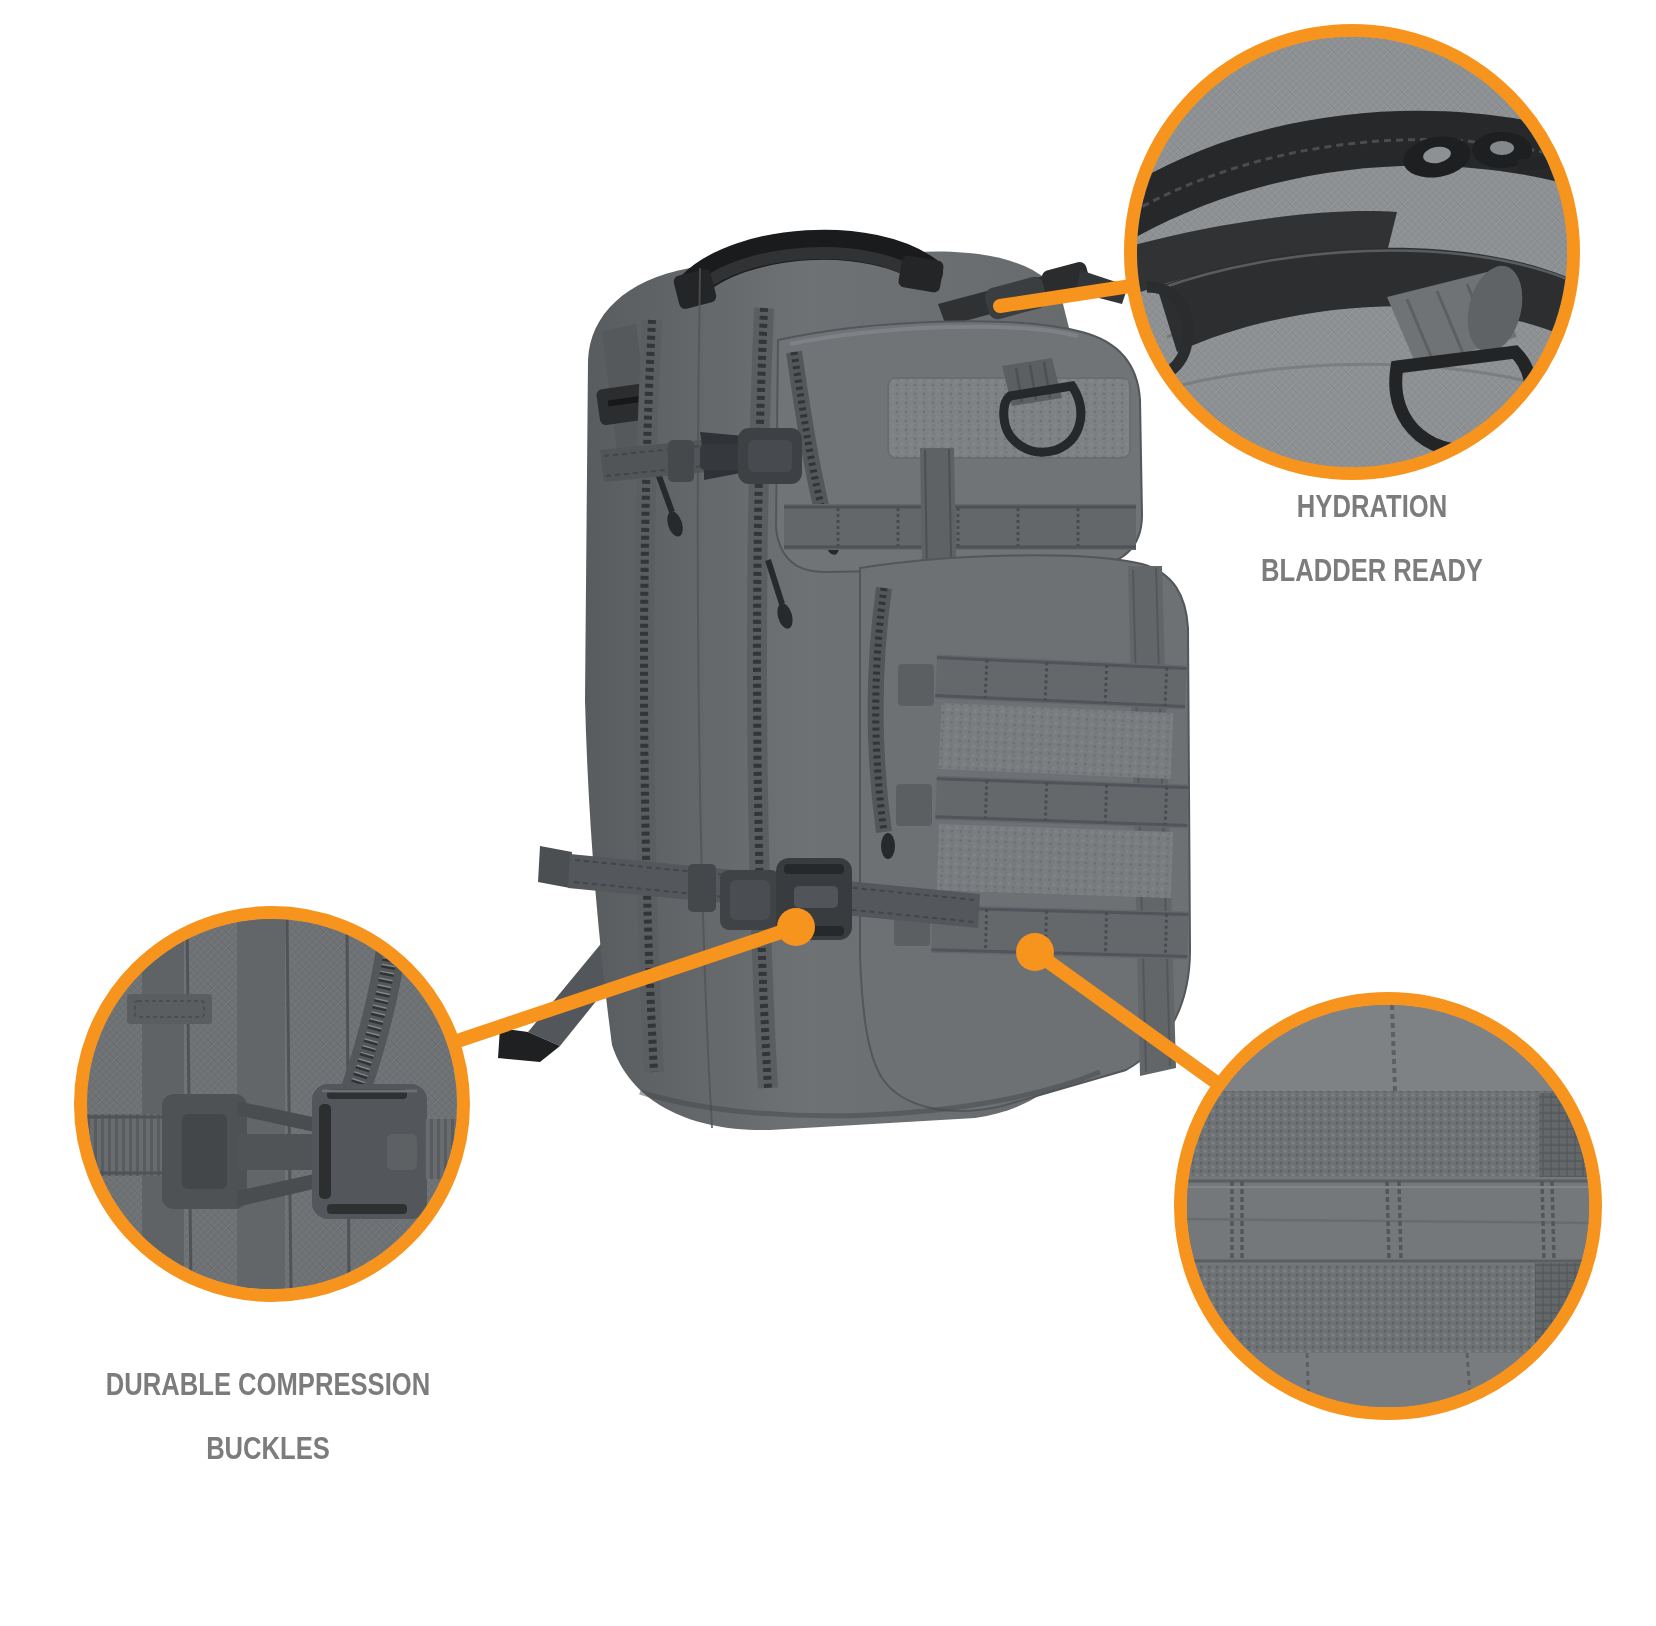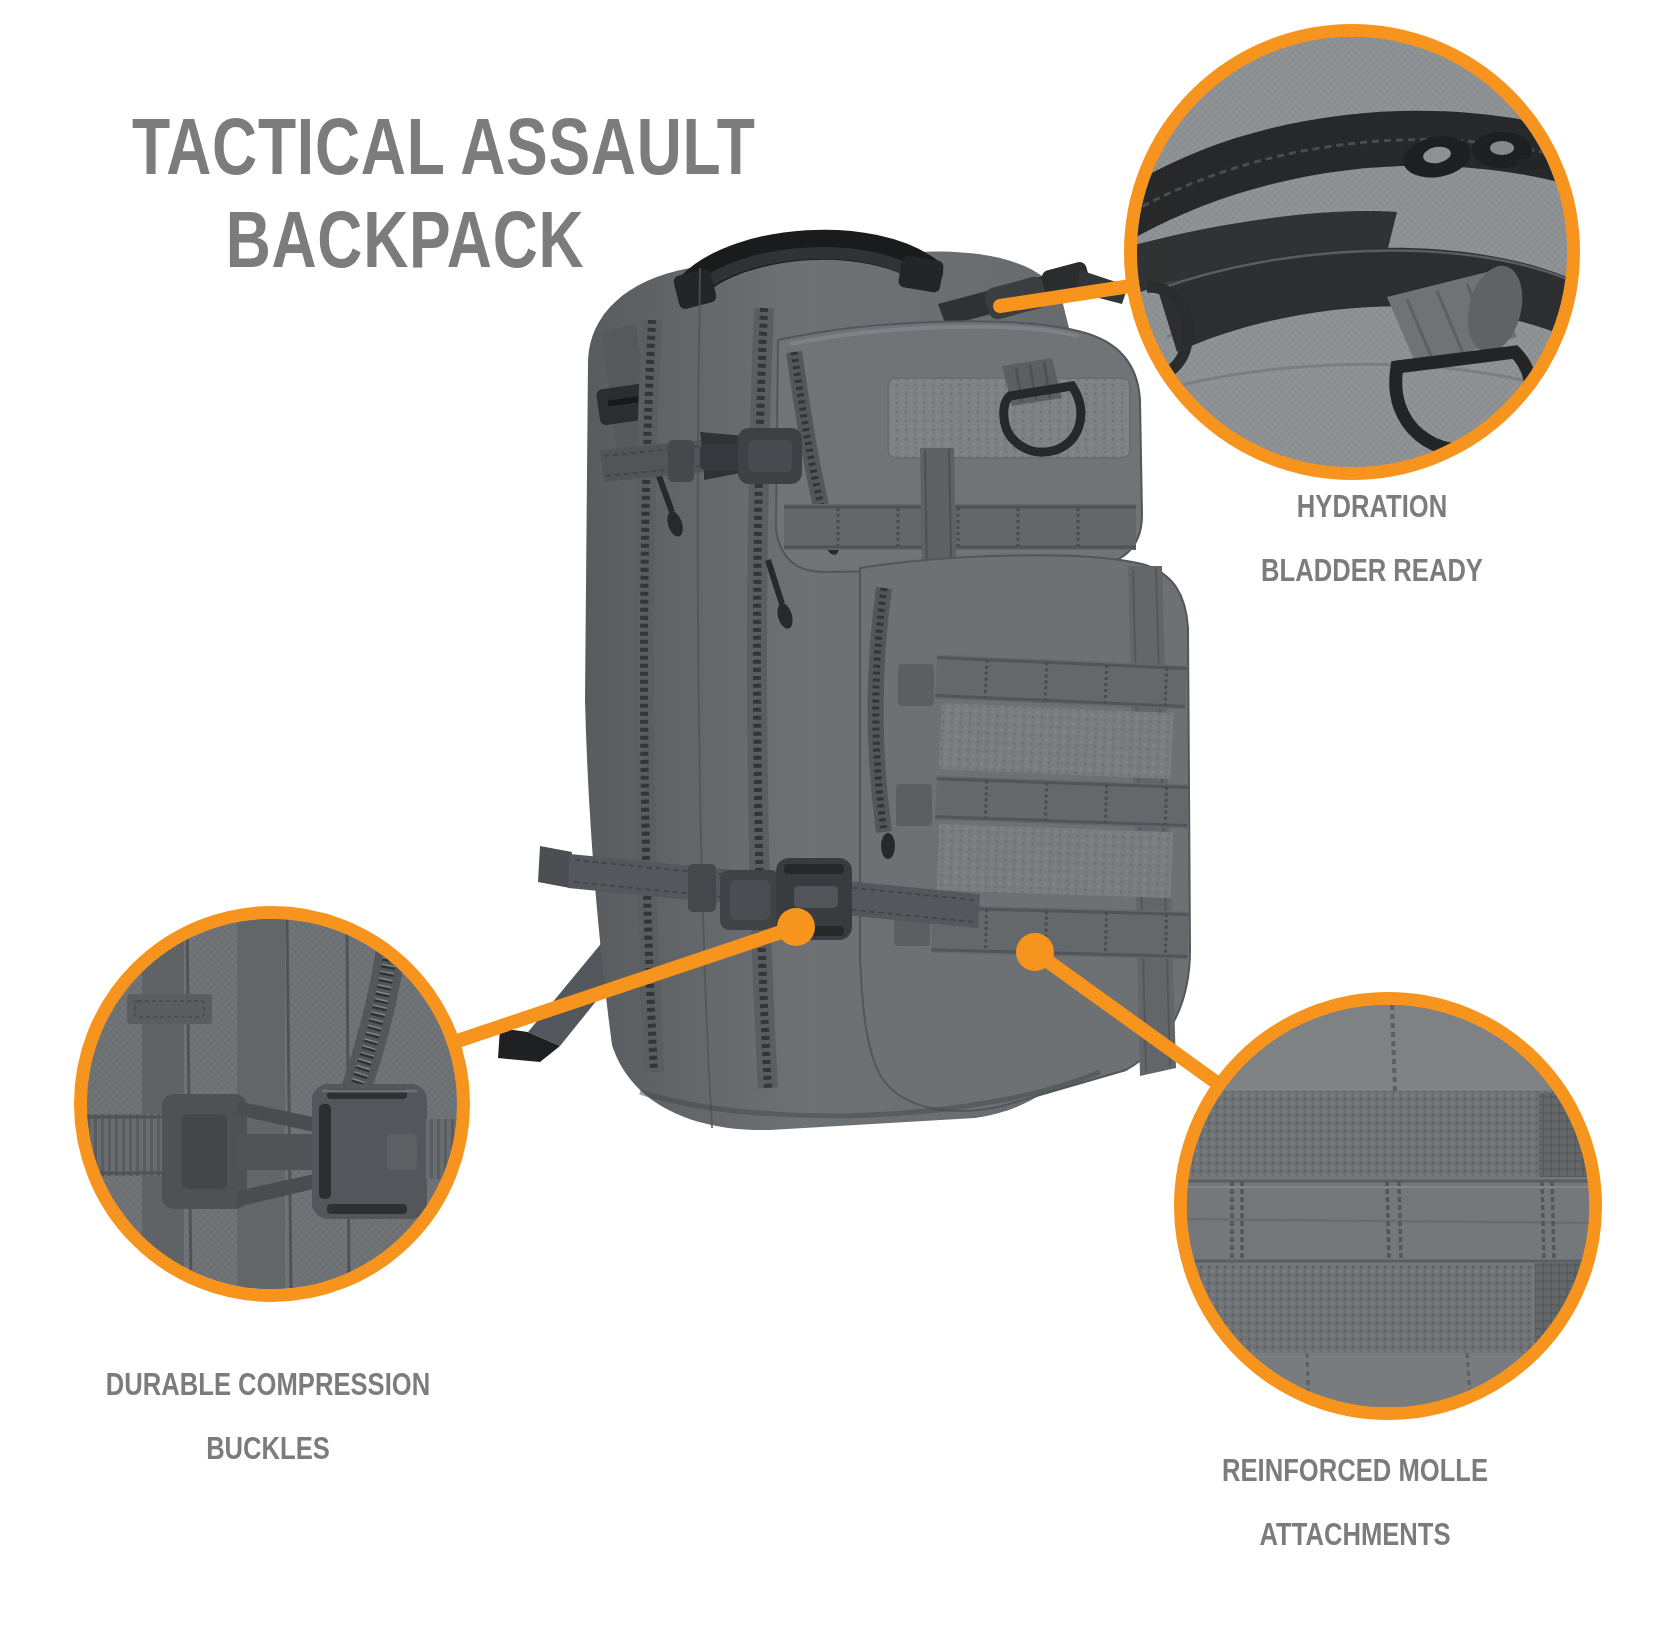--- a/index.html
+++ b/index.html
@@ -295,33 +295,25 @@
         <path d="M45,176 L45,256 M55,176 L55,256 M200,176 L202,256 M212,176 L214,256 M355,176 L357,256 M365,176 L367,256" stroke="#54575a" stroke-width="3.5" stroke-dasharray="5 3"></path>
         <path d="M-10,182 L412,182" stroke="#858a8d" stroke-width="2" opacity="0.8"></path>
       </g>
       <rect x="-10" y="260" width="422" height="88" fill="url(#fz3)"></rect>
       <rect x="348" y="258" width="64" height="92" fill="url(#knit3)"></rect>
       <rect x="0" y="348" width="402" height="54" fill="#787c7f"></rect>
       <path d="M120,348 L122,402 M280,348 L284,402" stroke="#5d6063" stroke-width="3" stroke-dasharray="5 4"></path>
     </svg>
   </div>
 
-  <div class="headline" id="main-title">
-    <span class="ln">TACTICAL ASSAULT</span>
-    <span class="ln">BACKPACK</span>
-  </div>
 
   <div class="callout-label" id="label-hydration">
     <span class="ln">HYDRATION</span>
     <span class="ln">BLADDER READY</span>
   </div>
 
   <div class="callout-label" id="label-compression">
     <span class="ln">DURABLE COMPRESSION</span>
     <span class="ln">BUCKLES</span>
   </div>
 
-  <div class="callout-label" id="label-molle">
-    <span class="ln">REINFORCED MOLLE</span>
-    <span class="ln">ATTACHMENTS</span>
-  </div>
 
 </div>
 
 </body></html>

